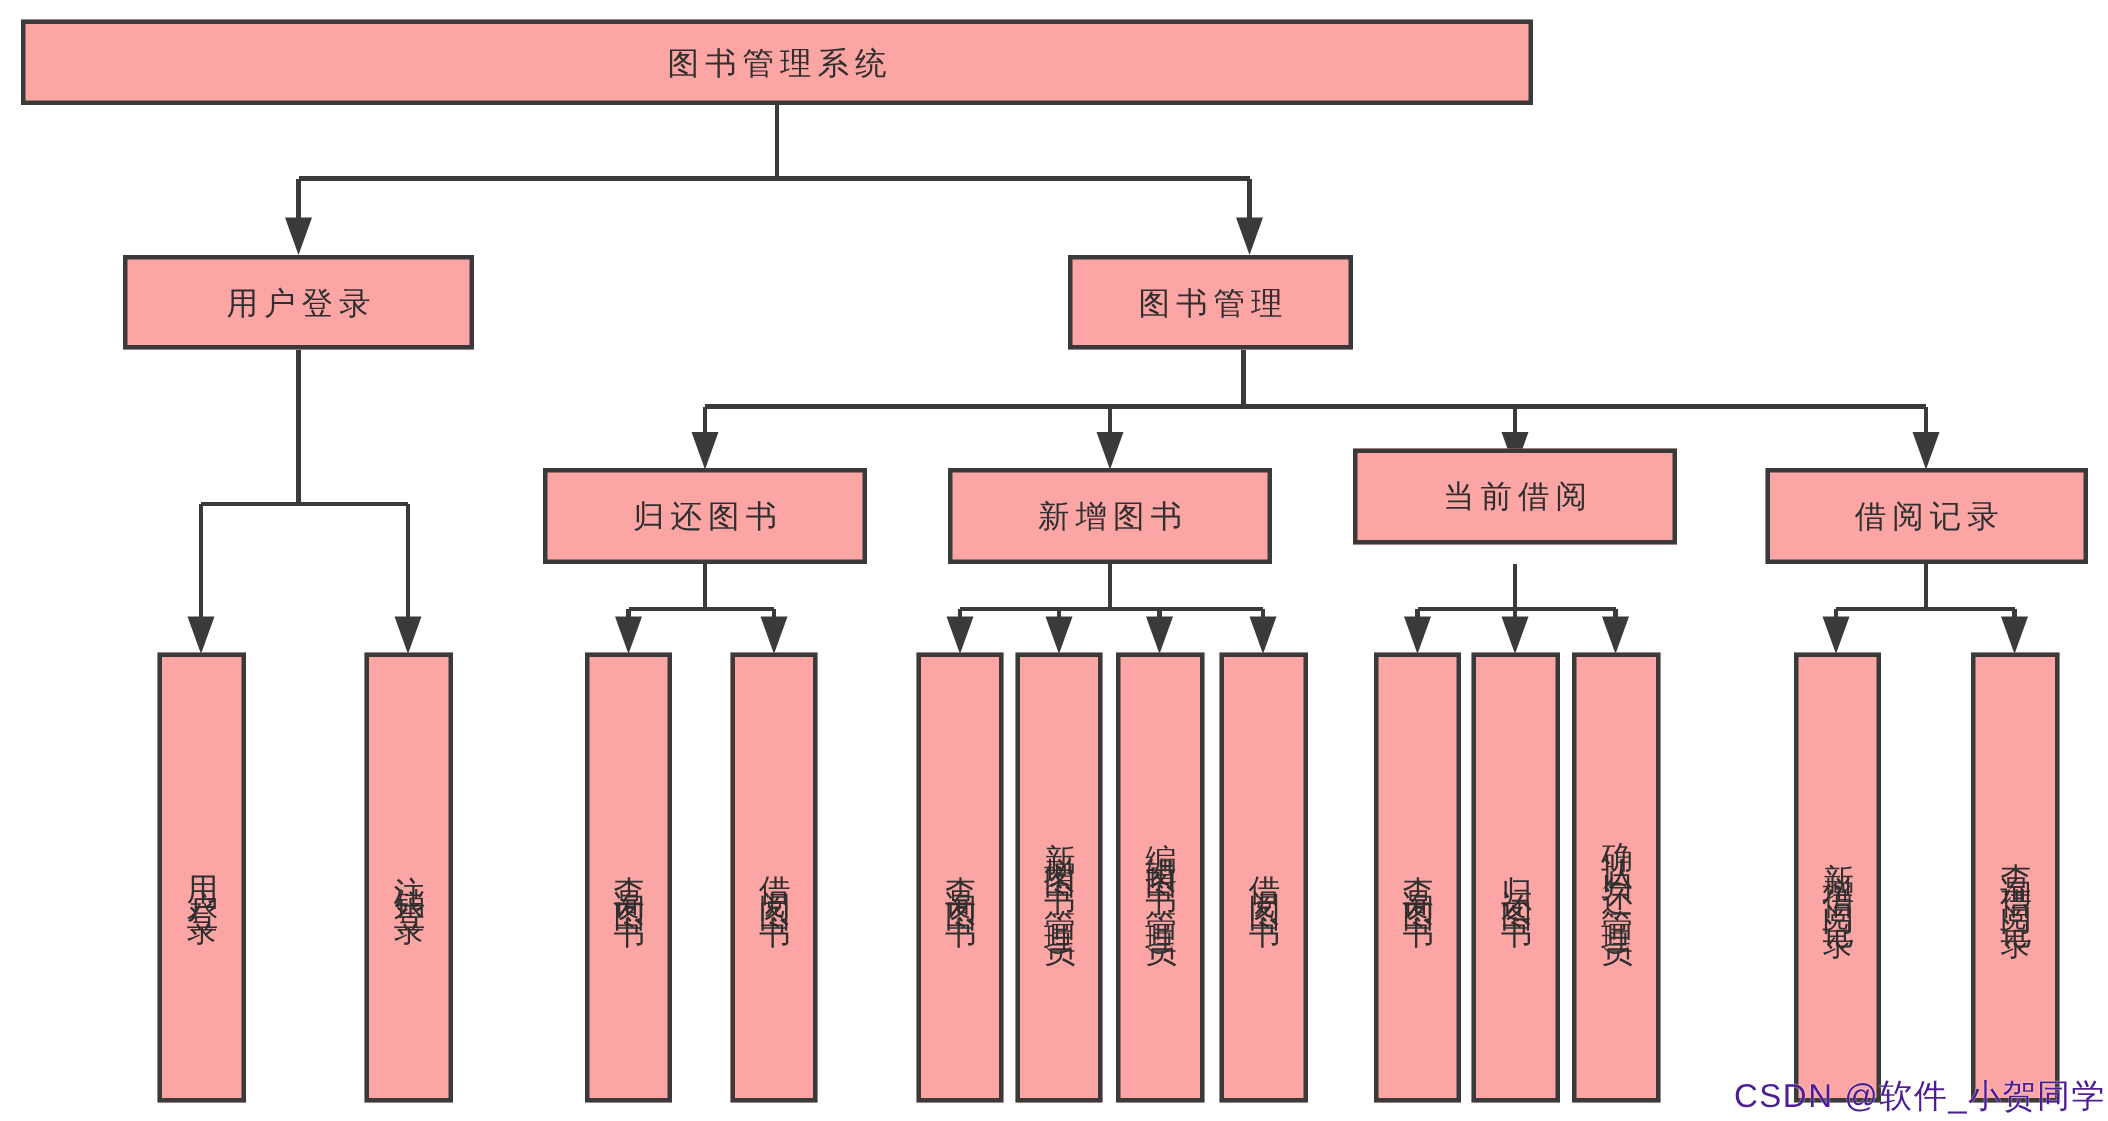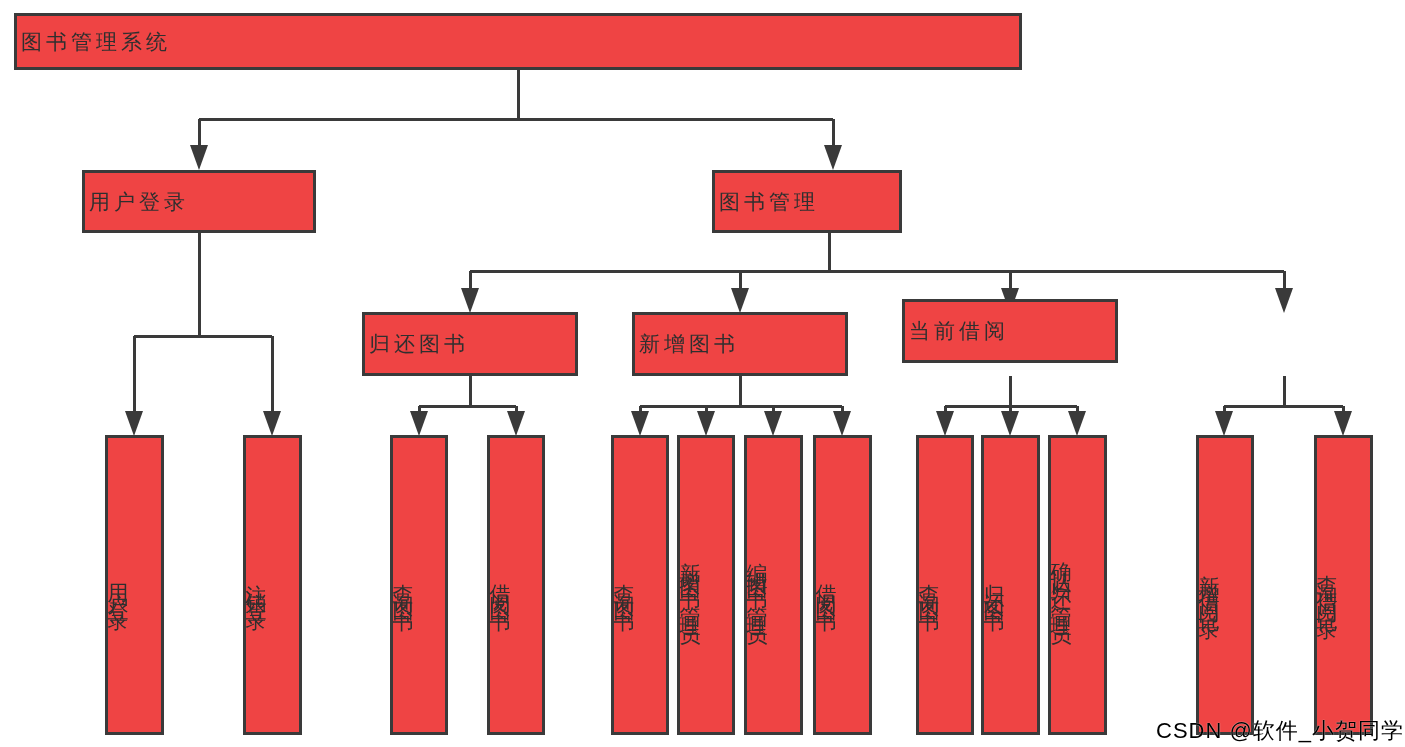--- a/index.html
+++ b/index.html
@@ -18,24 +18,24 @@
   .connectors {
     position: absolute;
     left: 0; top: 0;
     width: 1405px; height: 747px;
     pointer-events: none;
   }
   .box {
     position: absolute;
     box-sizing: border-box;
     border: 3px solid #3a3a3a;
-    background: #ef4444;
+    background: #fca5a5;
     display: flex;
     align-items: center;
-    justify-content: flex-start;
+    justify-content: center;
     color: #2f2f2f;
   }
   .h-label {
     font-size: 21px;
     letter-spacing: 4px;
     padding-left: 4px; 
     white-space: nowrap;
     color: #2f2f2f;
   }
   .v-label {
@@ -46,21 +46,21 @@
     letter-spacing: 9px;
     color: #2f2f2f;
     white-space: nowrap;
   }
   .watermark {
     position: absolute;
     left: 1156px;
     top: 716px;
     font-size: 22px;
     letter-spacing: 1px;
-    color: #000000;
+    color: #4c1d95;
     white-space: nowrap;
     z-index: 5;
     text-shadow: 0 0 1px #ffffff;
   }
 </style>
 </head>
 <body>
 
 <div class="canvas">
 
@@ -120,20 +120,23 @@
 
   <div class="box" style="left:362px; top:312px; width:216px; height:64px;">
     <span class="h-label">归还图书</span>
   </div>
   <div class="box" style="left:632px; top:312px; width:216px; height:64px;">
     <span class="h-label">新增图书</span>
   </div>
   <div class="box" style="left:902px; top:299px; width:216px; height:64px;">
     <span class="h-label">当前借阅</span>
   </div>
+  <div class="box" style="left:1177px; top:312px; width:215px; height:64px;">
+    <span class="h-label">借阅记录</span>
+  </div>
 
   <div class="box" style="left:105px; top:435px; width:59px; height:300px;">
     <span class="v-label">用户登录</span>
   </div>
   <div class="box" style="left:243px; top:435px; width:59px; height:300px;">
     <span class="v-label">注销登录</span>
   </div>
 
   <div class="box" style="left:390px; top:435px; width:58px; height:300px;">
     <span class="v-label">查询图书</span>

